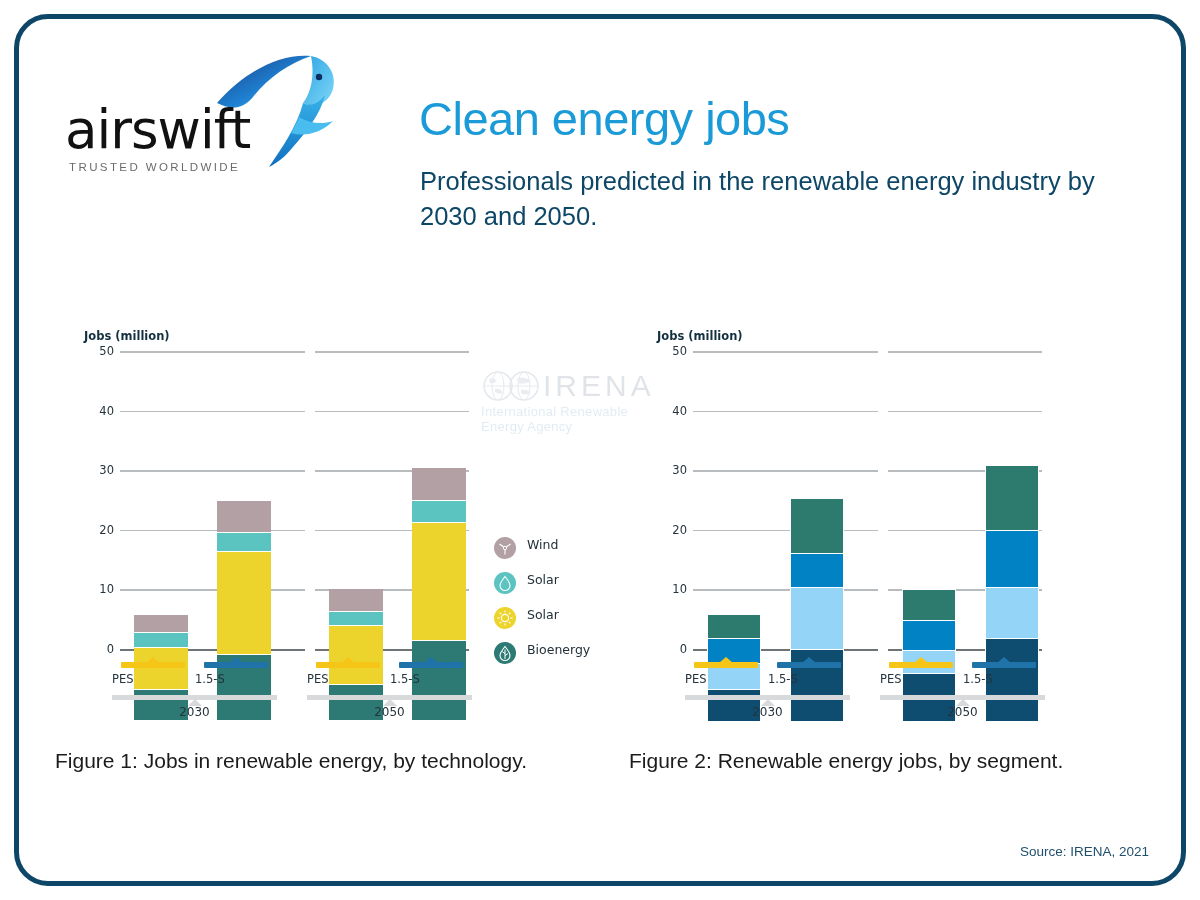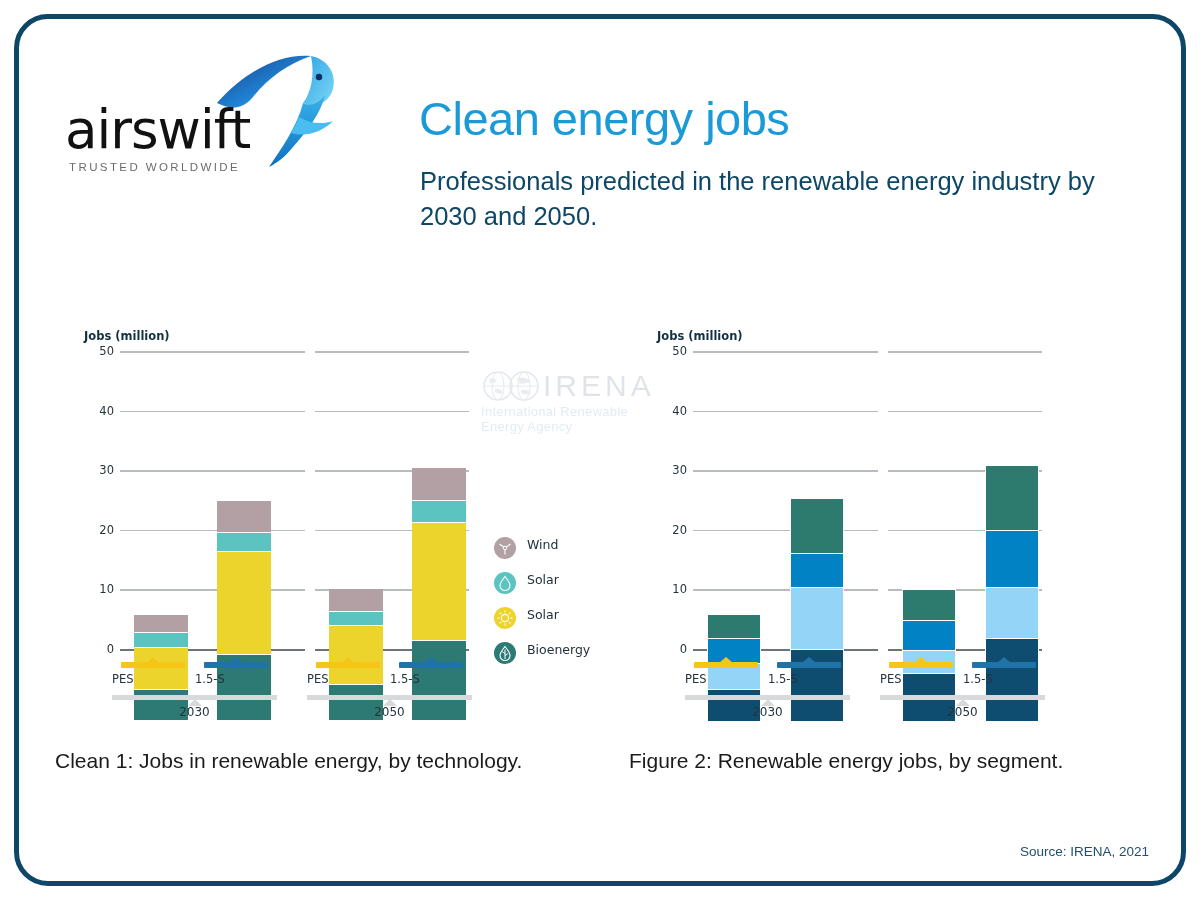--- a/index.html
+++ b/index.html
@@ -449,17 +449,17 @@
           <div class="group-bar">
             <div class="group-line"></div>
             <div class="group-tri"></div>
           </div>
           <div class="group-label">2050</div>
         </div>
       </div>
 
   </div>
 
-  <div class="caption" id="caption-1">Clean 1: Jobs in renewable energy, by technology.</div>
+  <div class="caption" id="caption-1">Figure 1: Jobs in renewable energy, by technology.</div>
   <div class="caption" id="caption-2">Figure 2: Renewable energy jobs, by segment.</div>
   <div id="source">Source: IRENA, 2021</div>
 
 </div>
 
 </body></html>

